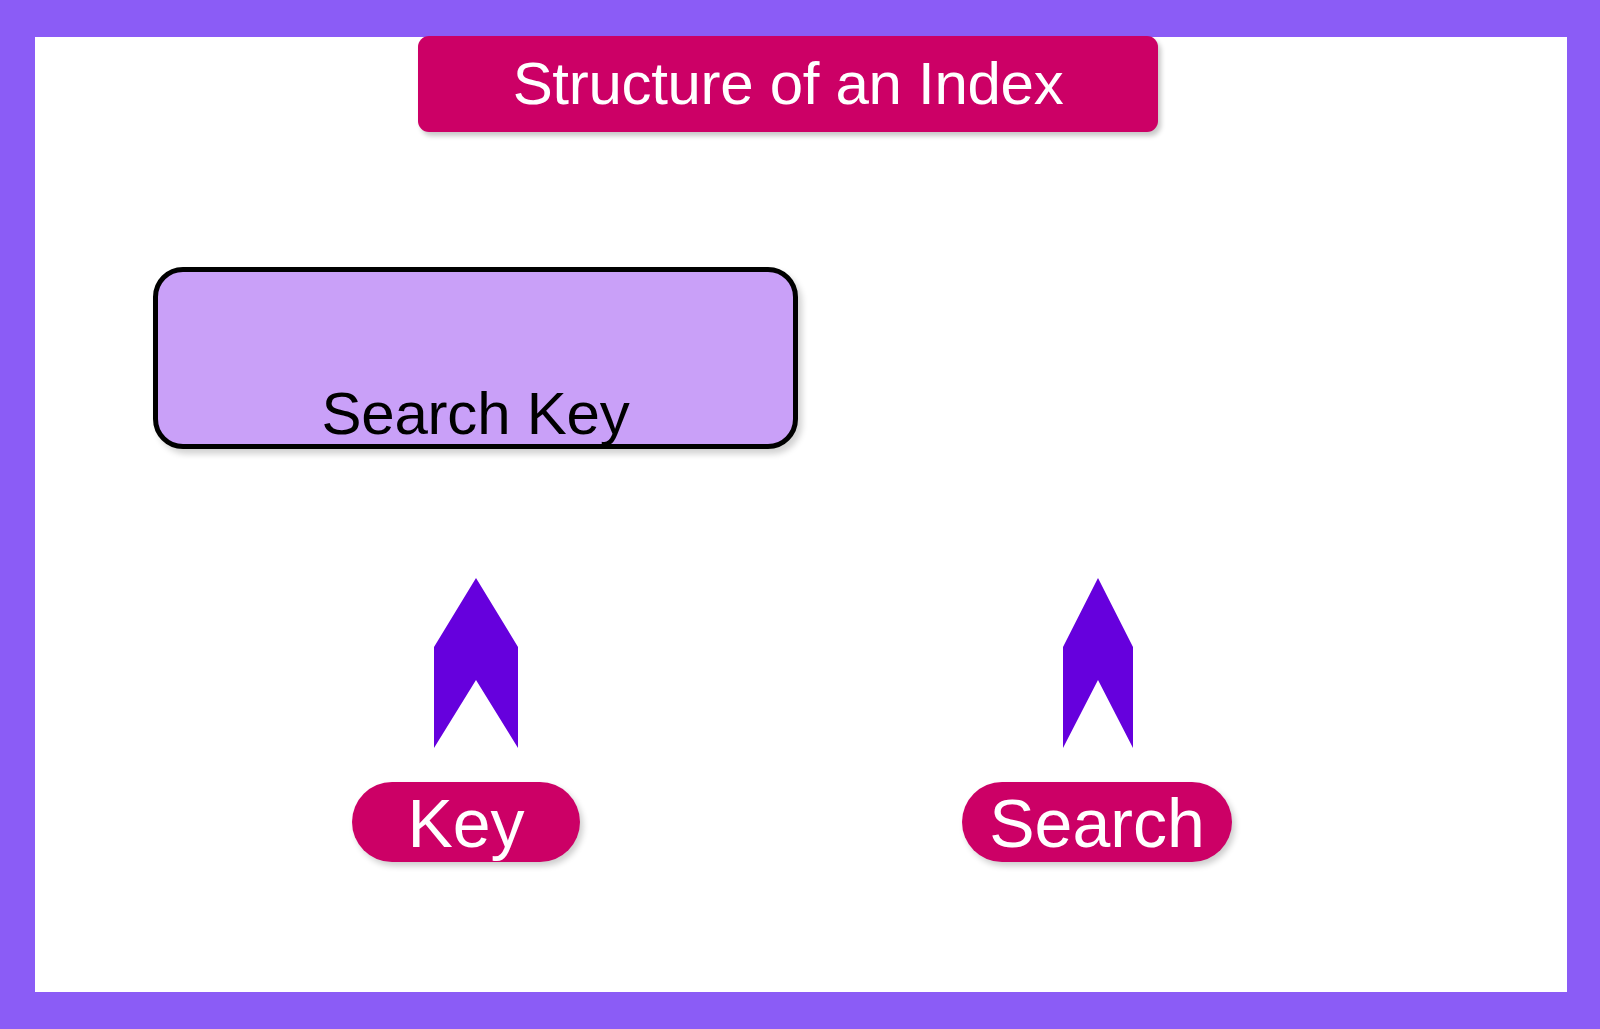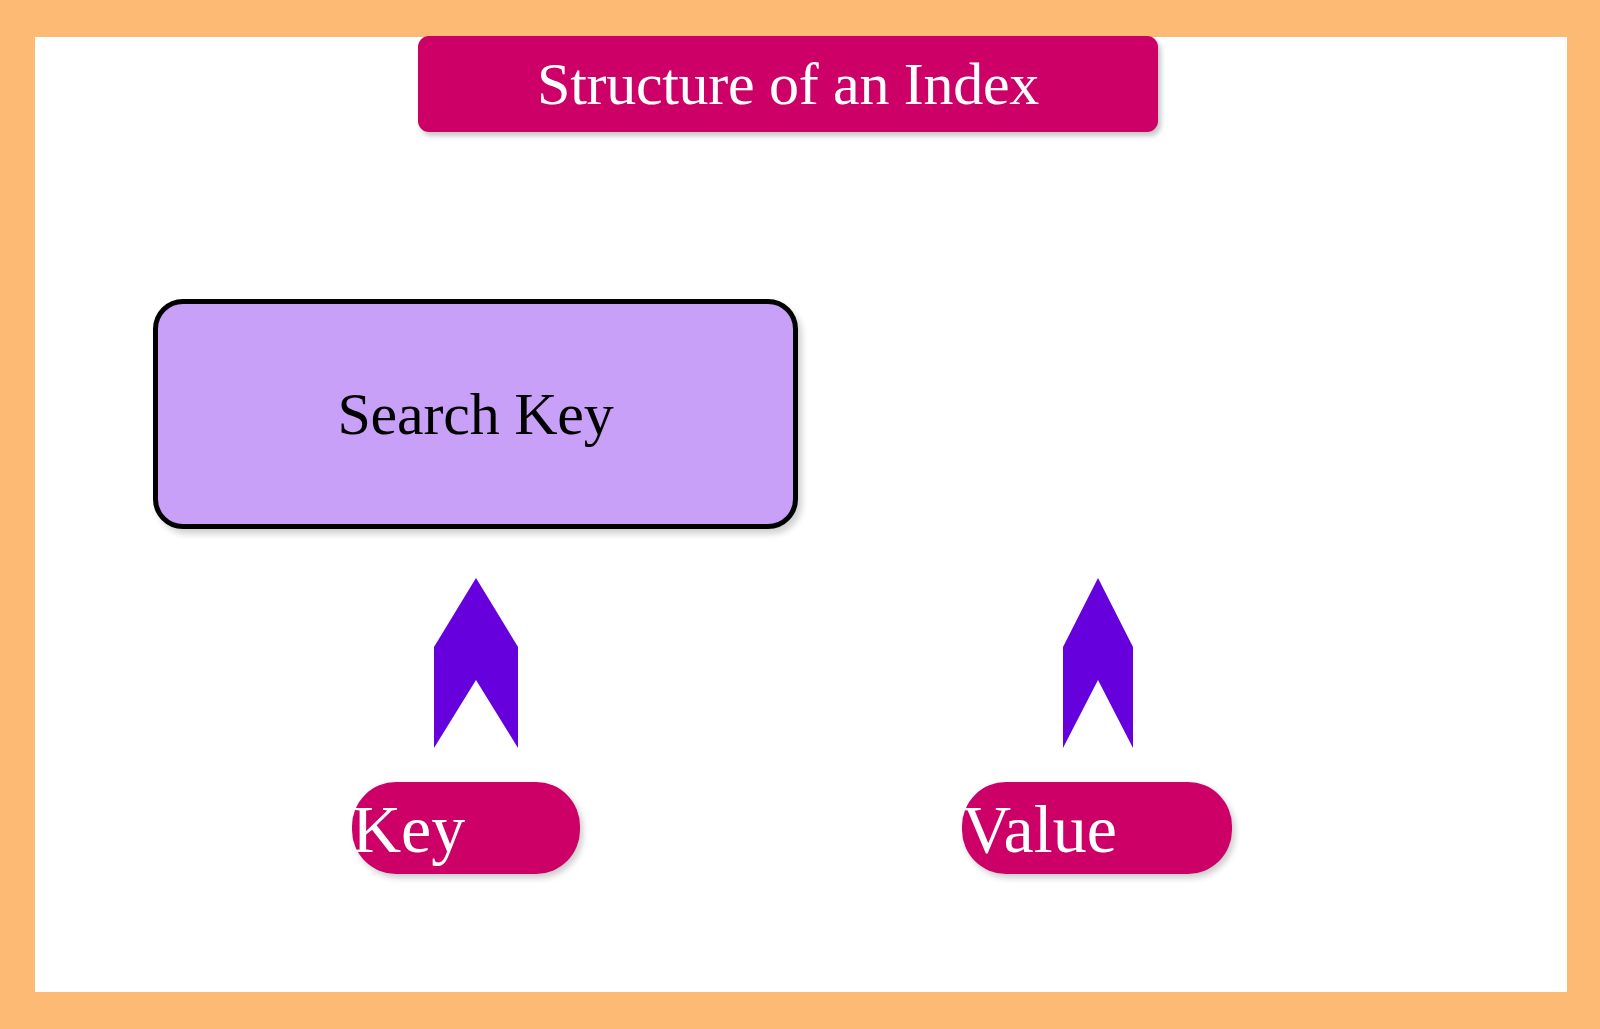--- a/index.html
+++ b/index.html
@@ -12,22 +12,21 @@
     height: 1029px;
     overflow: hidden;
     font-family: "Liberation Sans", sans-serif;
   }
 
   
   #slide {
     position: relative;
     width: 1600px;
     height: 1029px;
-    background: #fdba74;
-    font-family: Liberation Serif, serif;
+    background: #8b5cf6;
   }
   #canvas {
     position: absolute;
     left: 35px;
     top: 37px;
     width: 1532px;
     height: 955px;
     background: #ffffff;
   }
 
@@ -50,27 +49,27 @@
     font-size: 60px;
     font-weight: 400;
     letter-spacing: -0.3px;
     line-height: 1;
     white-space: nowrap;
   }
 
   
   .record-box {
     position: absolute;
-    top: 262px;            
-    height: 230px;         
+    top: 230px;            
+    height: 182px;         
     background: var(--lilac, #c9a0f8);
     border: 5px solid #000000;
     border-radius: 30px;
     display: flex;
-    align-items: center;
+    align-items: flex-end;
     justify-content: center;
     box-sizing: border-box;
     box-shadow: 4px 5px 6px rgba(0,0,0,0.18);
   }
   #box-search-key {
     left: 118px;           
     width: 645px;          
   }
   #box-data-reference {
     left: 765px;           
@@ -93,26 +92,26 @@
     height: 176px;
   }
   #arrow-key  { left: 398px; }   
   #arrow-value{ left: 1020px; }  
   .arrow svg { display: block; width: 100%; height: 100%; }
 
   
   .role-pill {
     position: absolute;
     top: 745px;            
-    height: 92px;
+    height: 80px;
     background: var(--magenta, #cc0066);
     border-radius: 44px;
     display: flex;
     align-items: center;
-    justify-content: flex-start;
+    justify-content: center;
     box-shadow: 3px 4px 6px rgba(0,0,0,0.2);
   }
   #pill-key   { left: 317px; width: 228px; }   
   #pill-value { left: 927px; width: 270px; }   
   .role-pill .pill-label {
     color: #ffffff;
     font-size: 68px;
     font-weight: 400;
     line-height: 1;
     white-space: nowrap;
@@ -145,17 +144,17 @@
       <svg viewBox="0 0 86 176" xmlns="http://www.w3.org/2000/svg" aria-hidden="true">
         <polygon points="43,3 78,72 78,173 43,105 8,173 8,72" fill="#6600dd"></polygon>
       </svg>
     </div>
 
     <div id="pill-key" class="role-pill">
       <span class="pill-label">Key</span>
     </div>
 
     <div id="pill-value" class="role-pill">
-      <span class="pill-label">Value</span>
+      <span class="pill-label">Search</span>
     </div>
 
   </div>
 </div>
 
 </body></html>

